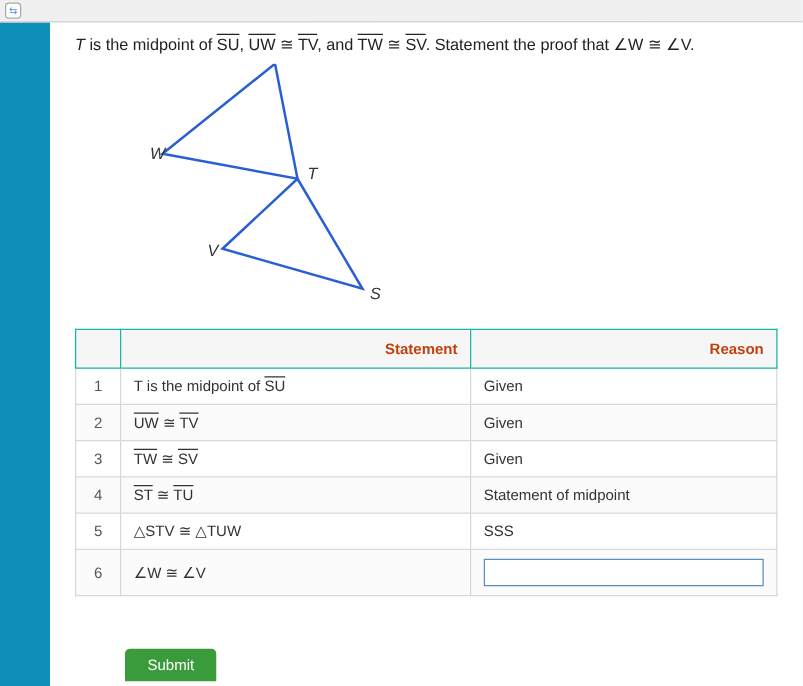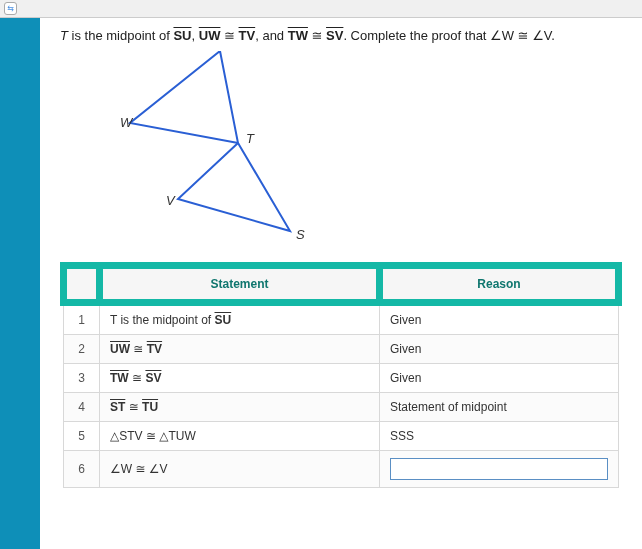--- a/index.html
+++ b/index.html
@@ -36,36 +36,36 @@
     position: absolute;
     top: 18px; left: 40px; right: 0; bottom: 0;
     background: #fff;
     padding: 10px 20px 0 20px;
   }
   .prompt {
     font-size: 13px;
     color: #222;
     margin-bottom: 8px;
   }
-  .overline { text-decoration: overline; font-weight: bold; }
+  .overline { text-decoration: overline; }
   .diagram {
     margin: 8px 0 12px 60px;
   }
   .proof-table {
     border-collapse: collapse;
     width: 100%;
     font-size: 12px;
   }
   .proof-table th {
-    text-align: center;
+    text-align: right;
     background: #f6f6f6;
-    border: 7px solid #14b8a6;
+    border: 1px solid #14b8a6;
     padding: 8px 10px;
     font-weight: bold;
-    color: #0f766e;
+    color: #c2410c;
   }
   .proof-table td {
     border: 1px solid #d8d8d8;
     padding: 7px 10px;
     color: #333;
   }
   .proof-table td.num { width: 36px; text-align: center; color: #555; }
   .proof-table tbody tr:nth-child(even) td { background: #fbfbfb; }
   .reason-input {
     width: 100%;
@@ -91,21 +91,21 @@
 </head>
 <body>
 
 <div class="urlbar">
   <span class="favicon">⇆</span>
 </div>
 
 <div class="content">
 
   <p class="prompt">
-    <i>T</i><span style="display:inline"> is the midpoint of </span><span class="overline">SU</span><span>, </span><span class="overline">UW</span><span> ≅ </span><span class="overline">TV</span><span>, and </span><span class="overline">TW</span><span> ≅ </span><span class="overline">SV</span><span>. Complete the proof that ∠W ≅ ∠V.</span>
+    <i>T</i><span style="display:inline"> is the midpoint of </span><span class="overline">SU</span><span>, </span><span class="overline">UW</span><span> ≅ </span><span class="overline">TV</span><span>, and </span><span class="overline">TW</span><span> ≅ </span><span class="overline">SV</span><span>. Statement the proof that ∠W ≅ ∠V.</span>
   </p>
 
   <div class="diagram">
     <svg width="200" height="195">
       <polyline points="100,0 10,72 118,92 100,0" fill="none" stroke="#2a5fd4" stroke-width="2"></polyline>
       <polyline points="118,92 58,148 170,180 118,92" fill="none" stroke="#2a5fd4" stroke-width="2"></polyline>
       <text x="100" y="-4" dy="0" font-size="13" font-style="italic" fill="#333" text-anchor="middle">U</text>
       <text x="0" y="76" font-size="13" font-style="italic" fill="#333">W</text>
       <text x="126" y="92" font-size="13" font-style="italic" fill="#333">T</text>
       <text x="46" y="154" font-size="13" font-style="italic" fill="#333">V</text>
@@ -150,13 +150,14 @@
       <tr>
         <td class="num">6</td>
         <td>∠W ≅ ∠V</td>
         <td>
           <input class="reason-input" type="text" value="" style="">
         </td>
       </tr>
     </tbody>
   </table>
 
+  <button class="submit-btn">Submit</button>
 </div>
 
 </body></html>

